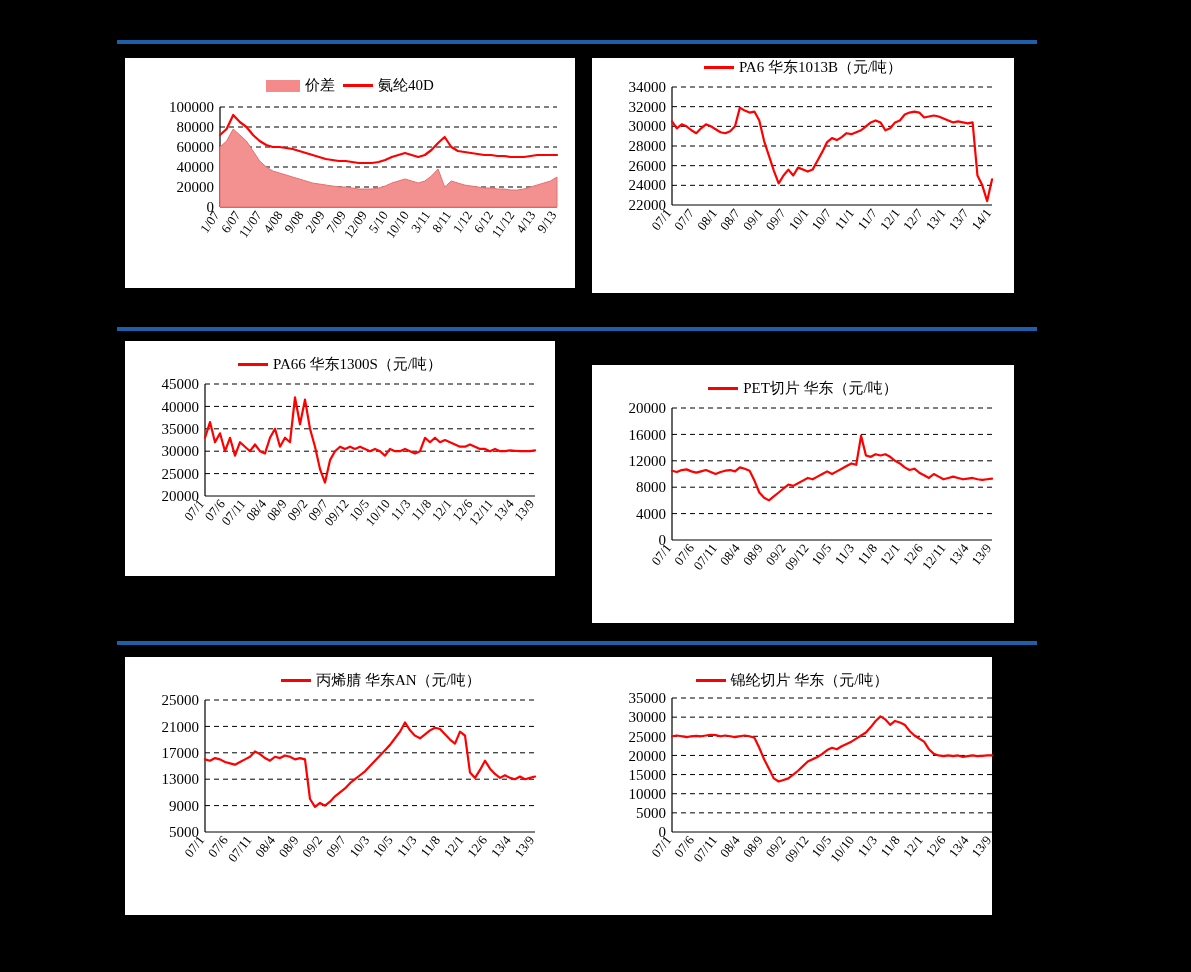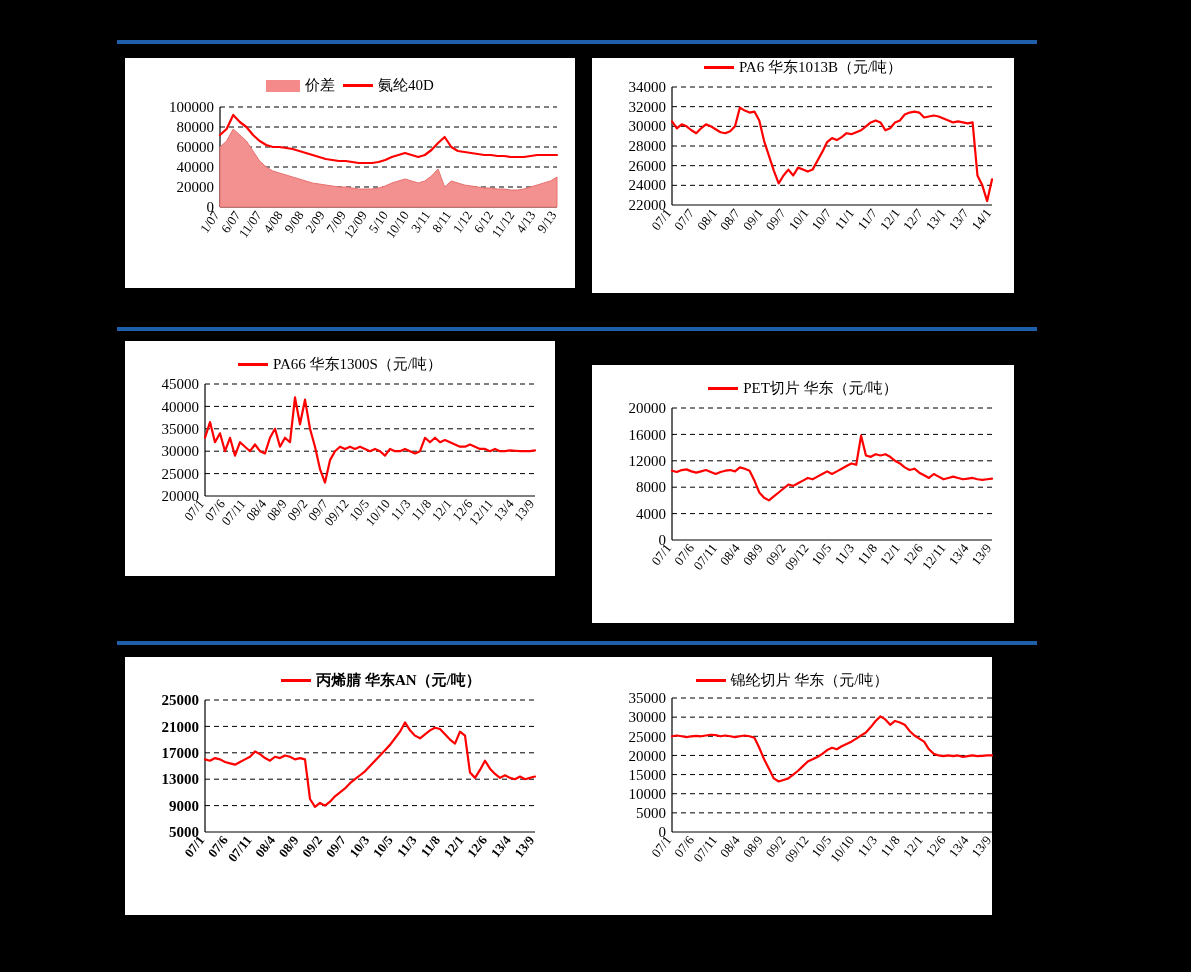--- a/index.html
+++ b/index.html
@@ -206,21 +206,21 @@
             <text x="0" y="0" class="xlab" font-size="12" transform="translate(331.42857142857144,150) rotate(-52)" text-anchor="end">12/6</text>
             <text x="0" y="0" class="xlab" font-size="12" transform="translate(354.2857142857143,150) rotate(-52)" text-anchor="end">12/11</text>
             <text x="0" y="0" class="xlab" font-size="12" transform="translate(377.14285714285717,150) rotate(-52)" text-anchor="end">13/4</text>
             <text x="0" y="0" class="xlab" font-size="12" transform="translate(400,150) rotate(-52)" text-anchor="end">13/9</text>
             <path d="M80 72.7 L84.84848484848484 74.02 L89.6969696969697 72.03999999999999 L94.54545454545455 71.38 L99.39393939393939 73.36 L104.24242424242425 74.67999999999999 L109.0909090909091 73.36 L113.93939393939394 72.03999999999999 L118.78787878787878 74.02 L123.63636363636363 76 L128.4848484848485 74.02 L133.33333333333331 72.7 L138.1818181818182 72.03999999999999 L143.03030303030303 73.36 L147.87878787878788 69.39999999999999 L152.72727272727272 70.72 L157.57575757575756 72.7 L162.42424242424244 82.6 L167.27272727272725 94.48 L172.12121212121212 99.75999999999999 L176.96969696969697 102.4 L181.8181818181818 98.44 L186.66666666666666 94.48 L191.51515151515153 90.52 L196.36363636363637 86.56 L201.21212121212122 87.88 L206.06060606060606 85.24000000000001 L210.9090909090909 82.6 L215.75757575757575 79.96000000000001 L220.6060606060606 81.28 L225.45454545454544 78.64 L230.3030303030303 76 L235.15151515151516 73.36 L240 76 L244.84848484848484 73.36 L249.6969696969697 70.72 L254.54545454545453 68.08 L259.3939393939394 65.44000000000001 L264.24242424242425 66.76 L269.0909090909091 37.72 L273.93939393939394 57.519999999999996 L278.78787878787875 58.84 L283.6363636363636 56.2 L288.4848484848485 57.519999999999996 L293.3333333333333 56.2 L298.18181818181813 58.84 L303.03030303030306 62.8 L307.8787878787879 65.44000000000001 L312.72727272727275 69.39999999999999 L317.57575757575756 72.03999999999999 L322.42424242424244 70.72 L327.27272727272725 74.67999999999999 L332.1212121212121 77.32000000000001 L336.96969696969694 79.96000000000001 L341.8181818181818 76 L346.6666666666667 78.64 L351.5151515151515 81.28 L356.3636363636364 79.96000000000001 L361.2121212121212 78.64 L366.06060606060606 79.96000000000001 L370.9090909090909 81.28 L375.75757575757575 80.62 L380.6060606060606 79.96000000000001 L385.4545454545455 81.28 L390.3030303030303 81.94 L395.1515151515151 81.28 L400 80.62" fill="none" stroke="#FF0000" stroke-width="2.2" stroke-linejoin="round" stroke-linecap="round"></path>
           </g>
       </svg>
     </div>
   </div>
 
-  <div class="panel" style="left:125px;top:657px;width:512px;height:258px;font-weight:bold;">
+  <div class="panel" style="left:125px;top:657px;width:512px;height:258px;">
     <div class="legend" style="margin-top:14px;">
       <span class="item">
           <span class="lkey-line"></span>
           <span>丙烯腈 华东AN（元/吨）</span>
         </span>
     </div>
     <div class="plotwrap">
       <svg width="430" height="205" viewBox="0 0 430 205">
         <g id="svg-an">
             <line x1="80" y1="142" x2="410" y2="142" stroke="#000" stroke-width="1.2" stroke-dasharray="none"></line>

